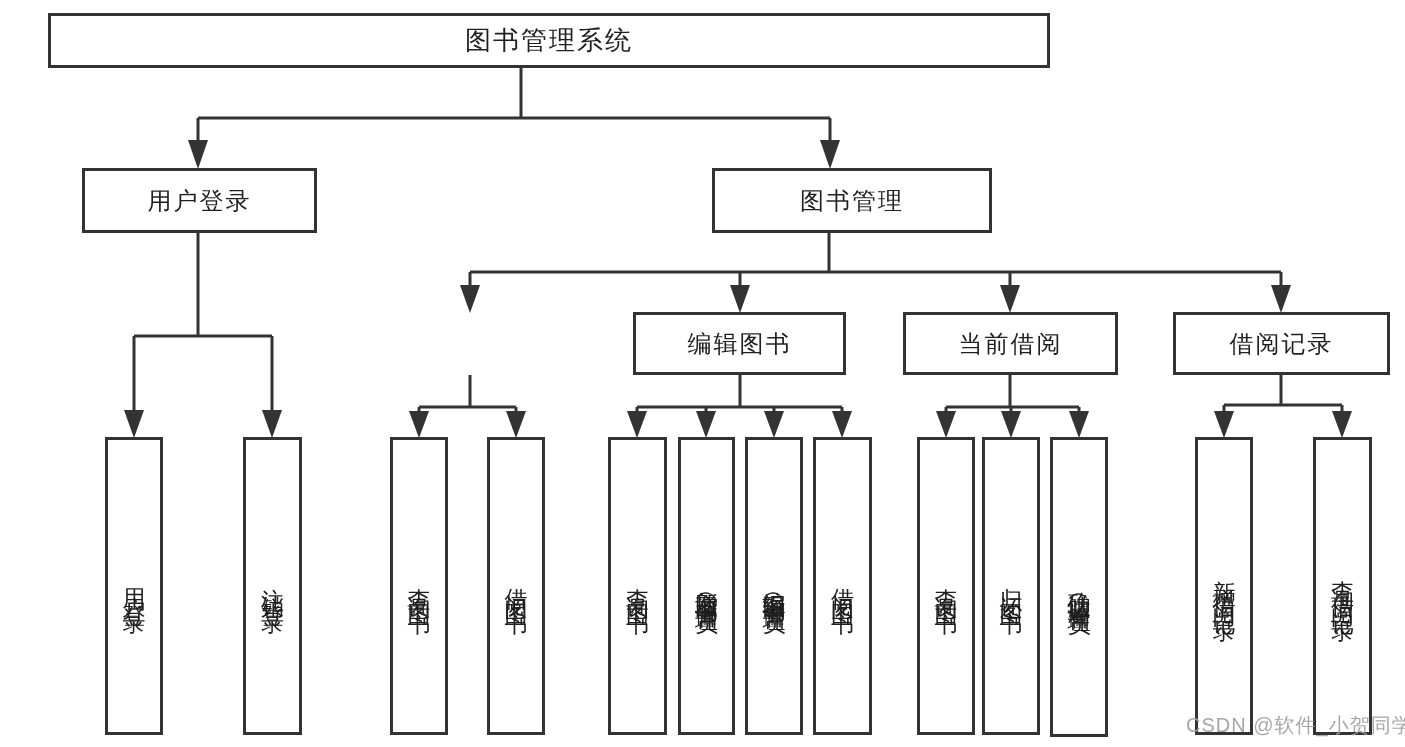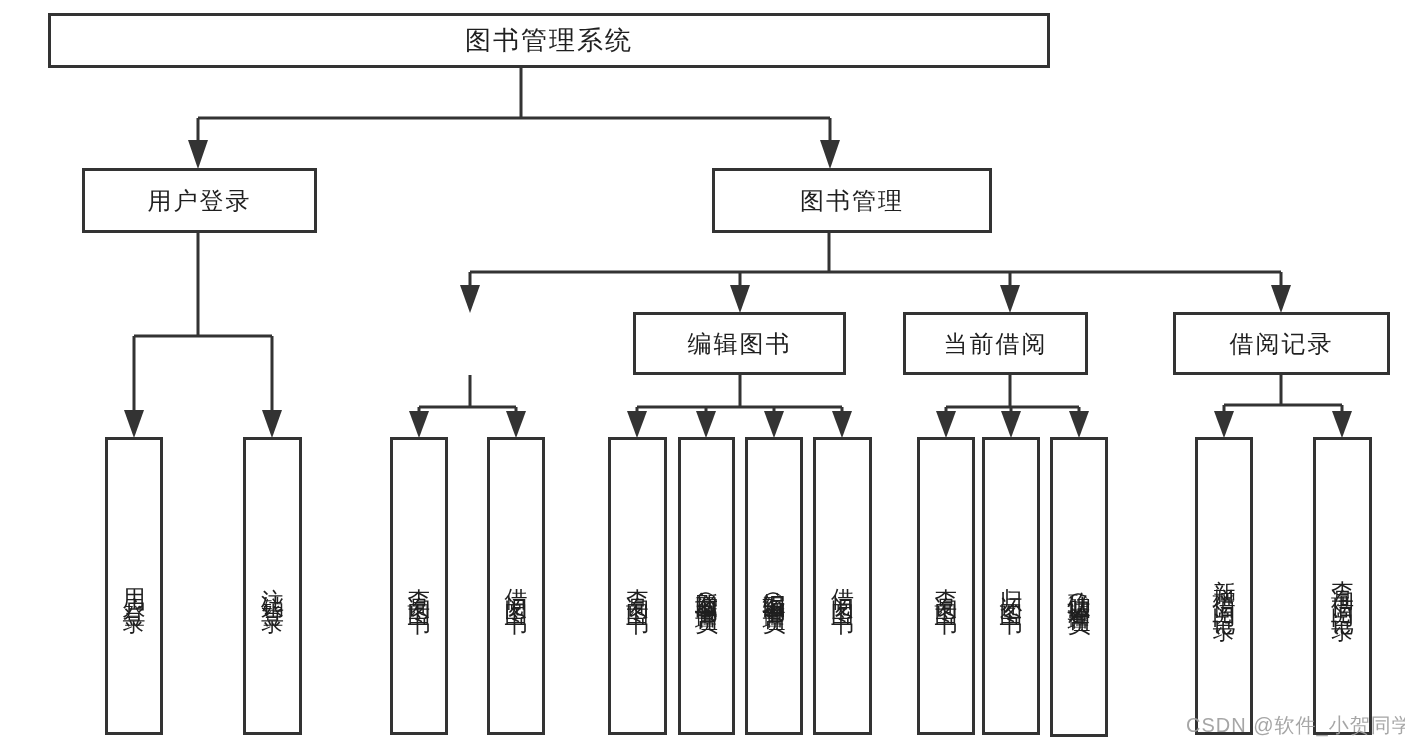--- a/index.html
+++ b/index.html
@@ -123,21 +123,21 @@
       <polygon points="1332,411 1352,411 1342,438" fill="#333333" stroke="none"></polygon>
     </g>
   </svg>
 
   <div class="node root-node" style="left:20px; top:13px; width:1002px; height:55px;margin-left:28px;">图书管理系统</div>
 
   <div class="node" style="left:82px; top:168px; width:235px; height:65px;">用户登录</div>
   <div class="node" style="left:712px; top:168px; width:280px; height:65px;">图书管理</div>
 
   <div class="node" style="left:633px; top:312px; width:213px; height:63px;">编辑图书</div>
-  <div class="node" style="left:903px; top:312px; width:185px; height:63px;">当前借阅</div>
+  <div class="node" style="left:903px; top:312px; width:215px; height:63px;">当前借阅</div>
   <div class="node" style="left:1173px; top:312px; width:217px; height:63px;">借阅记录</div>
 
   <div class="vnode" style="left:105px; top:437px; width:58px; height:298px;">
     <span class="vtext v-spread">用户登录</span>
   </div>
   <div class="vnode" style="left:243px; top:437px; width:59px; height:298px;">
     <span class="vtext v-spread">注销登录</span>
   </div>
 
   <div class="vnode" style="left:390px; top:437px; width:58px; height:298px;">

